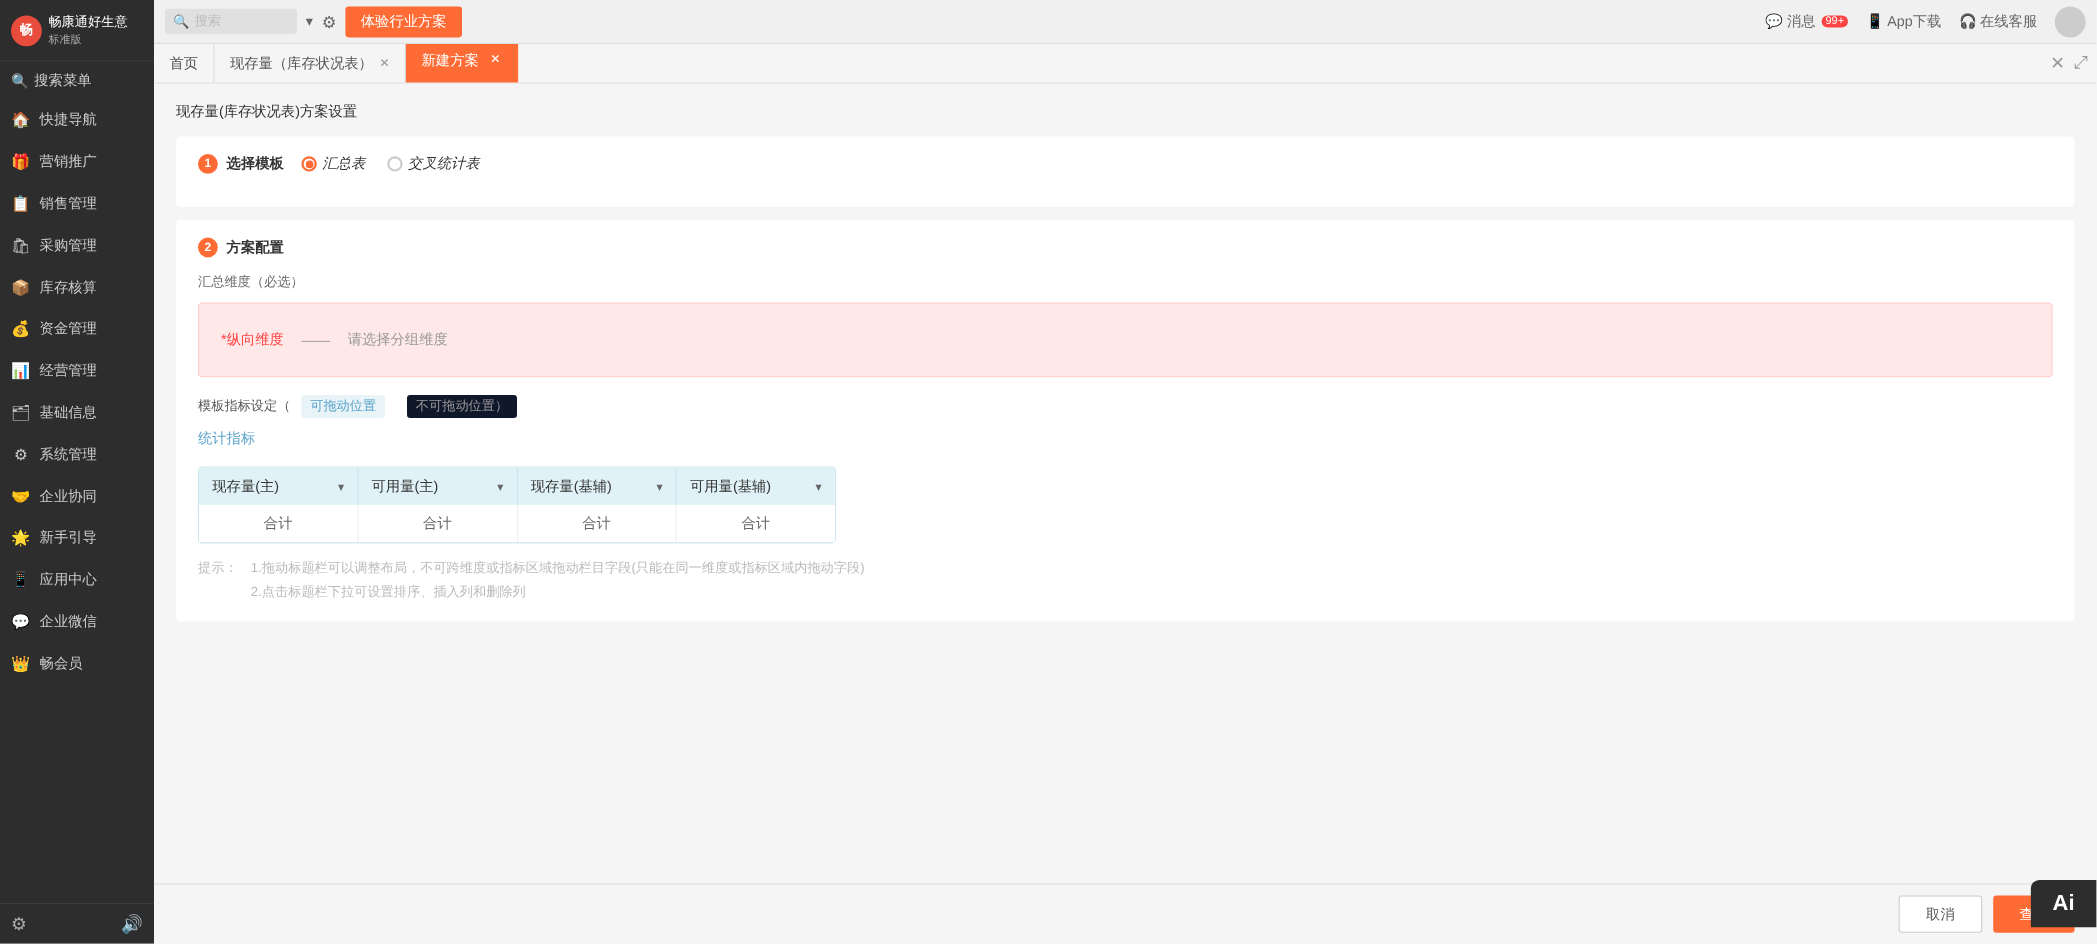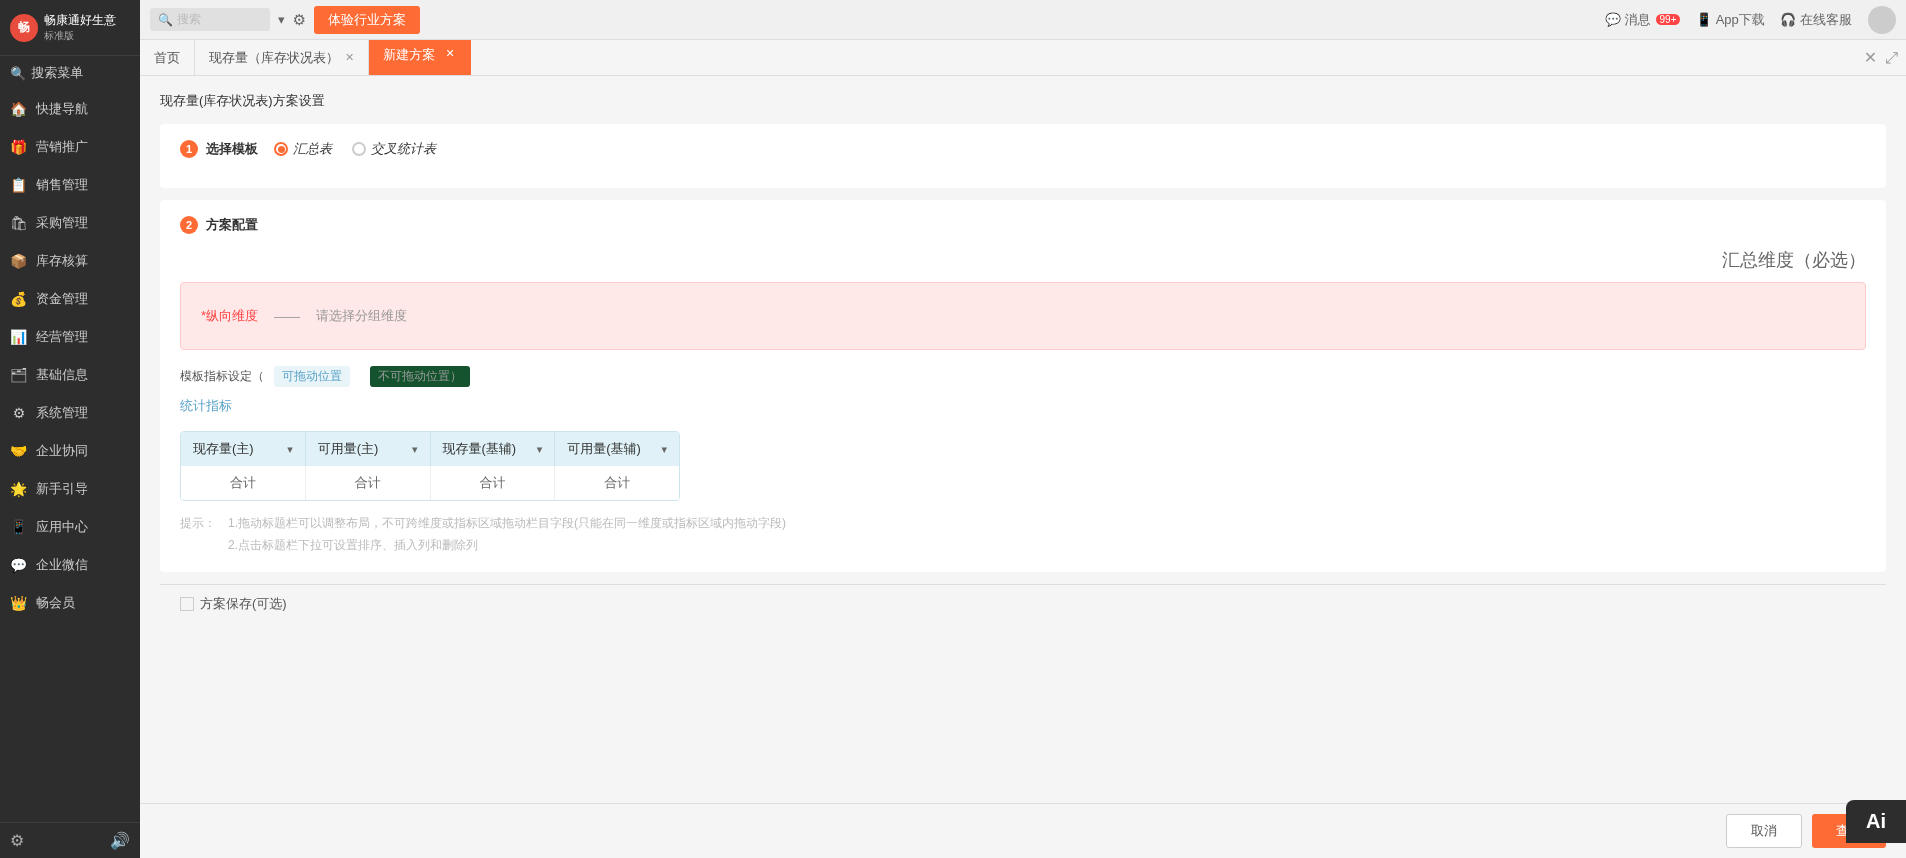--- a/index.html
+++ b/index.html
@@ -172,48 +172,48 @@
     .radio-option { display: flex; align-items: center; gap: 5px; cursor: pointer; color: #333; font-size: 13px; font-style: italic; }
     .radio-circle {
       width: 14px; height: 14px; border-radius: 50%;
       border: 2px solid #ccc;
       display: flex; align-items: center; justify-content: center;
     }
     .radio-circle.selected { border-color: #ff6b35; }
     .radio-dot { width: 7px; height: 7px; border-radius: 50%; background: #ff6b35; }
 
     
-    .config-label { font-size: 18px; color: #666; margin-bottom: 10px; text-align: right; }
+    .config-label { font-size: 12px; color: #666; margin-bottom: 10px; }
     .dimension-box {
       background: #ffe8e8;
       border: 1px solid #ffcccc;
       border-radius: 4px;
       padding: 24px 20px;
       display: flex; align-items: center;
       gap: 16px;
       margin-bottom: 16px;
     }
     .dimension-required { color: #ff4444; font-size: 13px; }
     .dimension-line { color: #999; }
     .dimension-placeholder { color: #999; font-size: 13px; }
 
     
     .metrics-settings { display: flex; align-items: center; gap: 10px; margin-bottom: 10px; font-size: 12px; color: #555; }
     .tag-draggable {
       background: #e8f4f8; color: #5ba3c9;
       padding: 2px 8px; border-radius: 3px; font-size: 12px;
     }
     .tag-fixed {
-      background: #14532d; color: #999;
+      background: #0f172a; color: #999;
       padding: 2px 8px; border-radius: 3px; font-size: 12px;
     }
 
     
     .stats-section-label { color: #5ba3c9; font-size: 13px; margin-bottom: 16px; }
-    .stats-table { border: 1px solid #cce5ed; border-radius: 4px; overflow: hidden; width: 500px; }
+    .stats-table { border: 1px solid #cce5ed; border-radius: 4px; overflow: hidden; width: 580px; }
     .stats-table-header { display: flex; background: #e0f2f7; }
     .stats-table-header-cell {
       flex: 1; padding: 8px 12px;
       display: flex; align-items: center; justify-content: space-between;
       font-size: 13px; color: #333;
       border-right: 1px solid #cce5ed;
     }
     .stats-table-header-cell:last-child { border-right: none; }
     .stats-table-row { display: flex; background: white; }
     .stats-table-cell {
@@ -461,26 +461,20 @@
           <div class="stats-table-cell">合计</div>
         </div>
       </div>
 
       <div class="tips">
         <div>提示：　1.拖动标题栏可以调整布局，不可跨维度或指标区域拖动栏目字段(只能在同一维度或指标区域内拖动字段)</div>
         <div style="margin-left: 48px;">2.点击标题栏下拉可设置排序、插入列和删除列</div>
       </div>
     </div>
 
-    <div class="page-footer">
-      <div class="save-option">
-        <div class="checkbox"></div>
-        <span>方案保存(可选)</span>
-      </div>
-    </div>
   </div>
 
   <div class="action-bar">
     <button class="btn-cancel">取消</button>
     <button class="btn-query">查询</button>
   </div>
 </div>
 
 <div class="ai-badge" style="position:fixed;right:0;bottom:15px;background:#2d2d2d;color:white;padding:10px 20px;font-size:20px;font-weight:bold;border-top-left-radius:8px;">
   <span>Ai</span>

